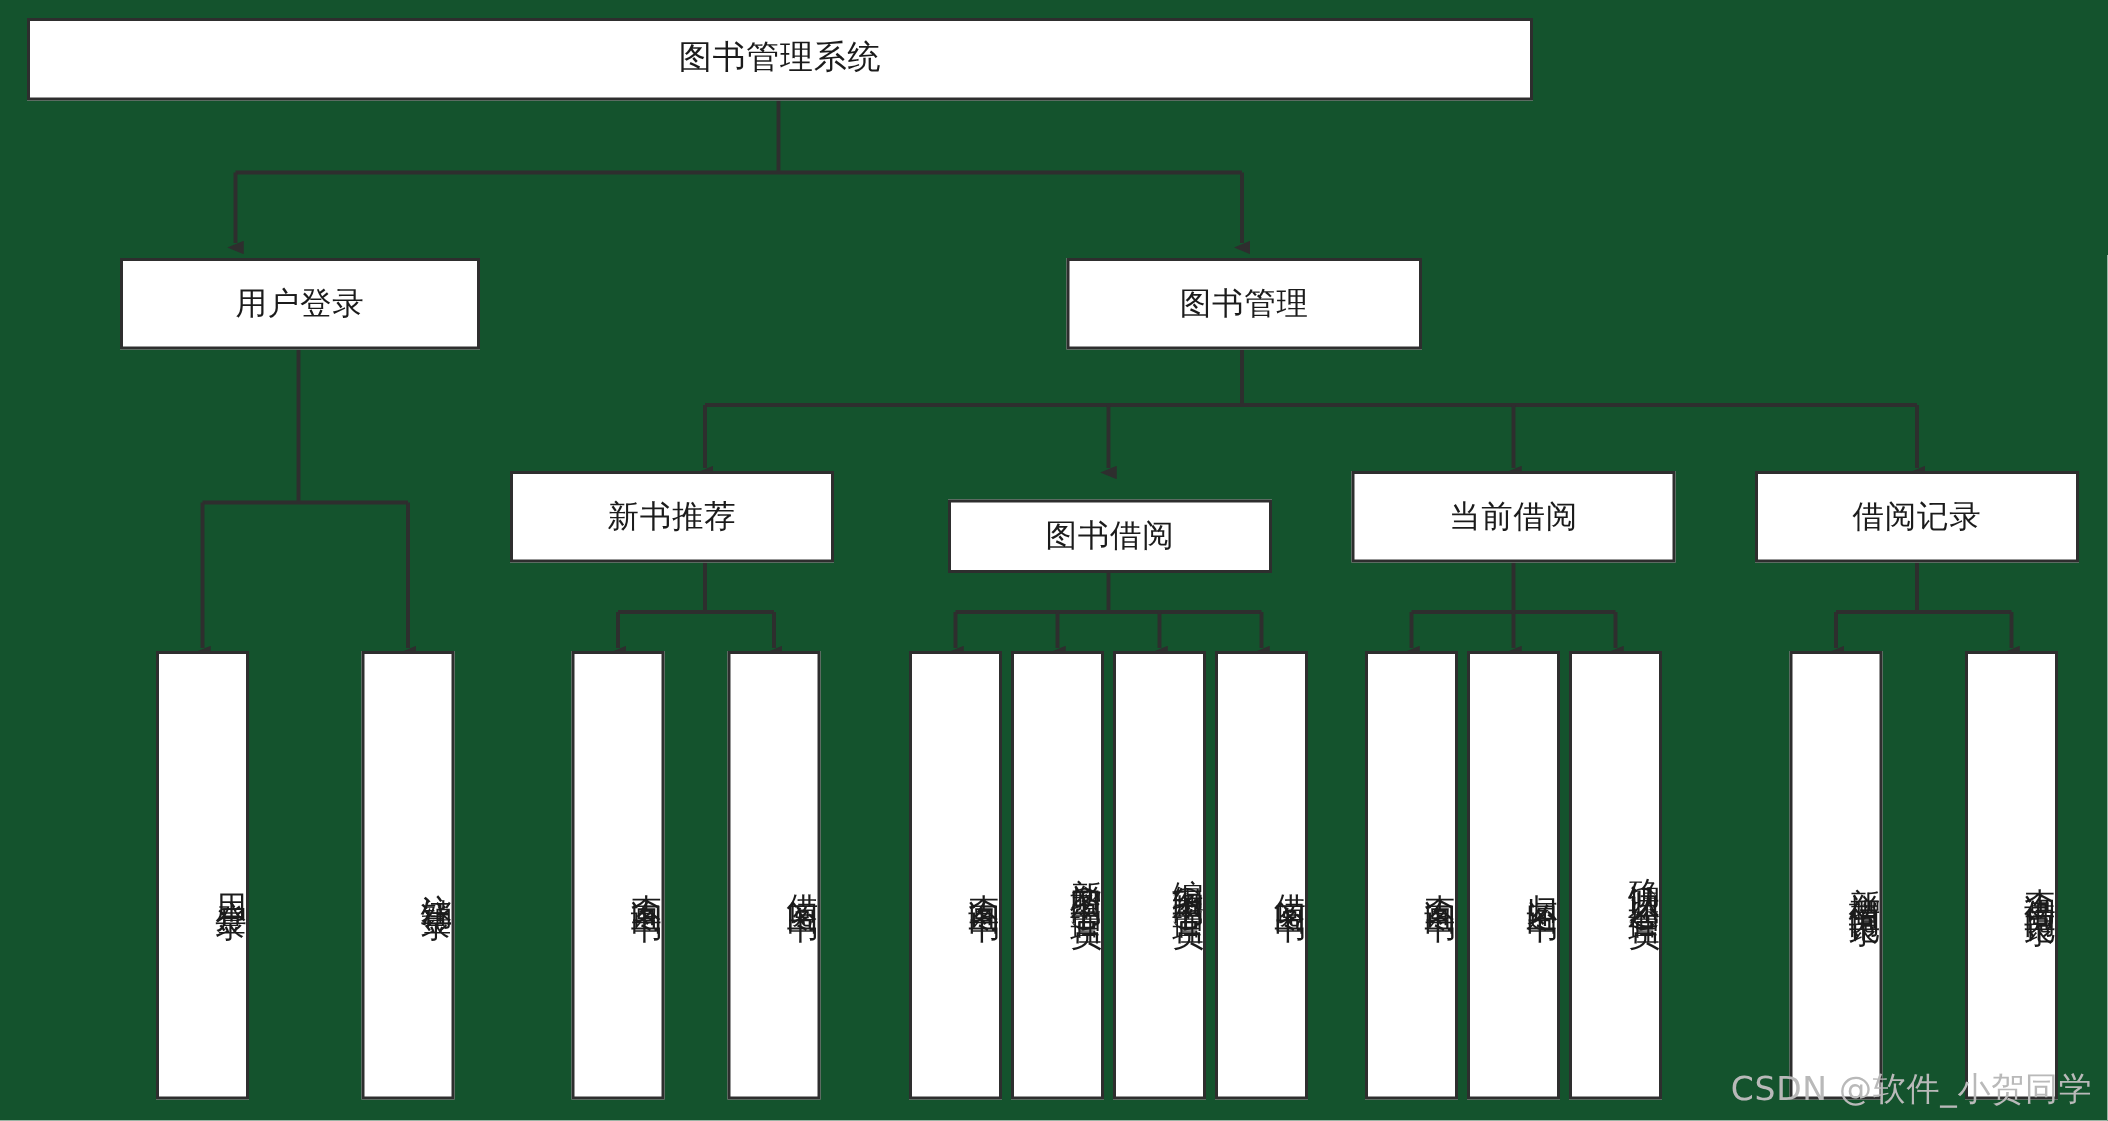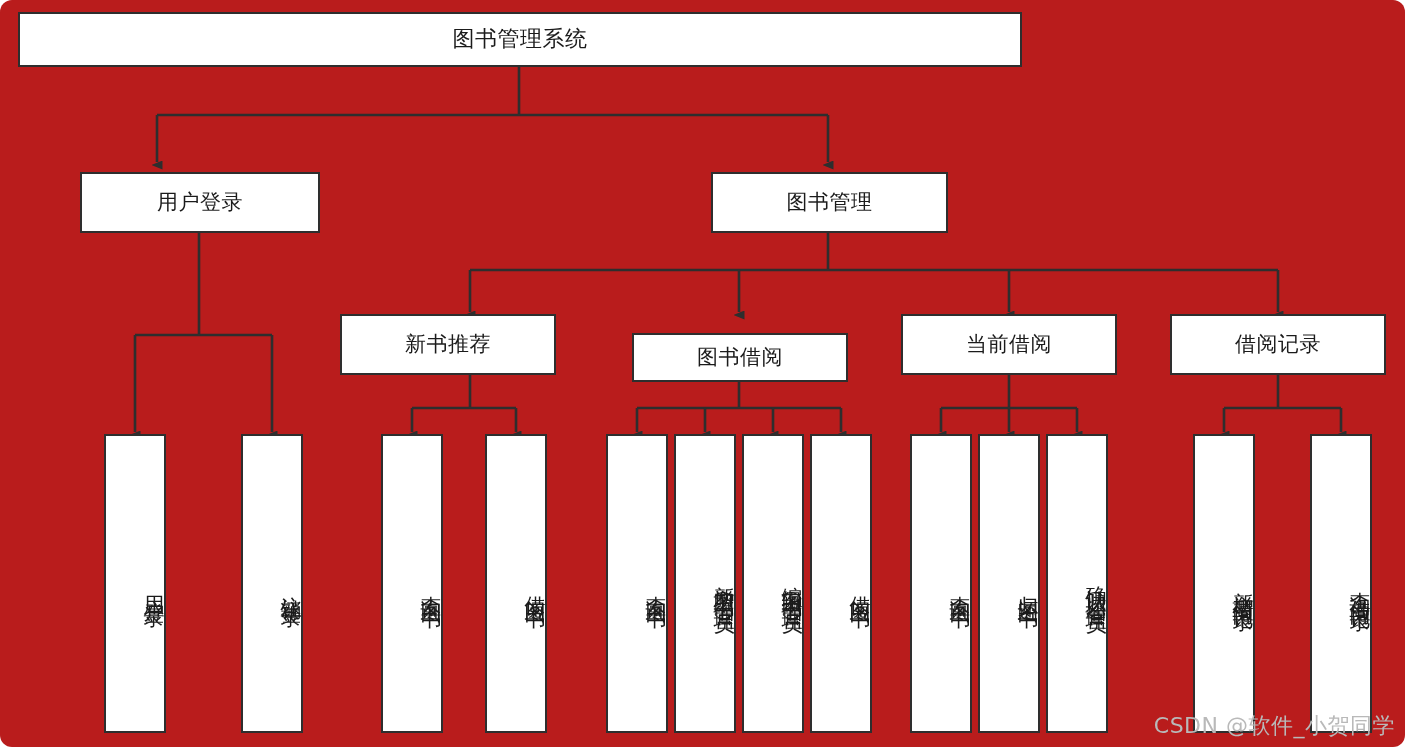--- a/index.html
+++ b/index.html
@@ -8,23 +8,22 @@
     padding: 0;
     background: #ffffff;
   }
   body {
     font-family: "DejaVu Sans", "Liberation Sans", sans-serif;
   }
   #canvas {
     position: relative;
     width: 1405px;
     height: 747px;
-    background: #b91c1c;
+    background: #14532d;
     overflow: hidden;
-    border-radius: 12px;
   }
   #wires {
     position: absolute;
     left: 0;
     top: 0;
     width: 1405px;
     height: 747px;
     pointer-events: none;
   }
   .node {

